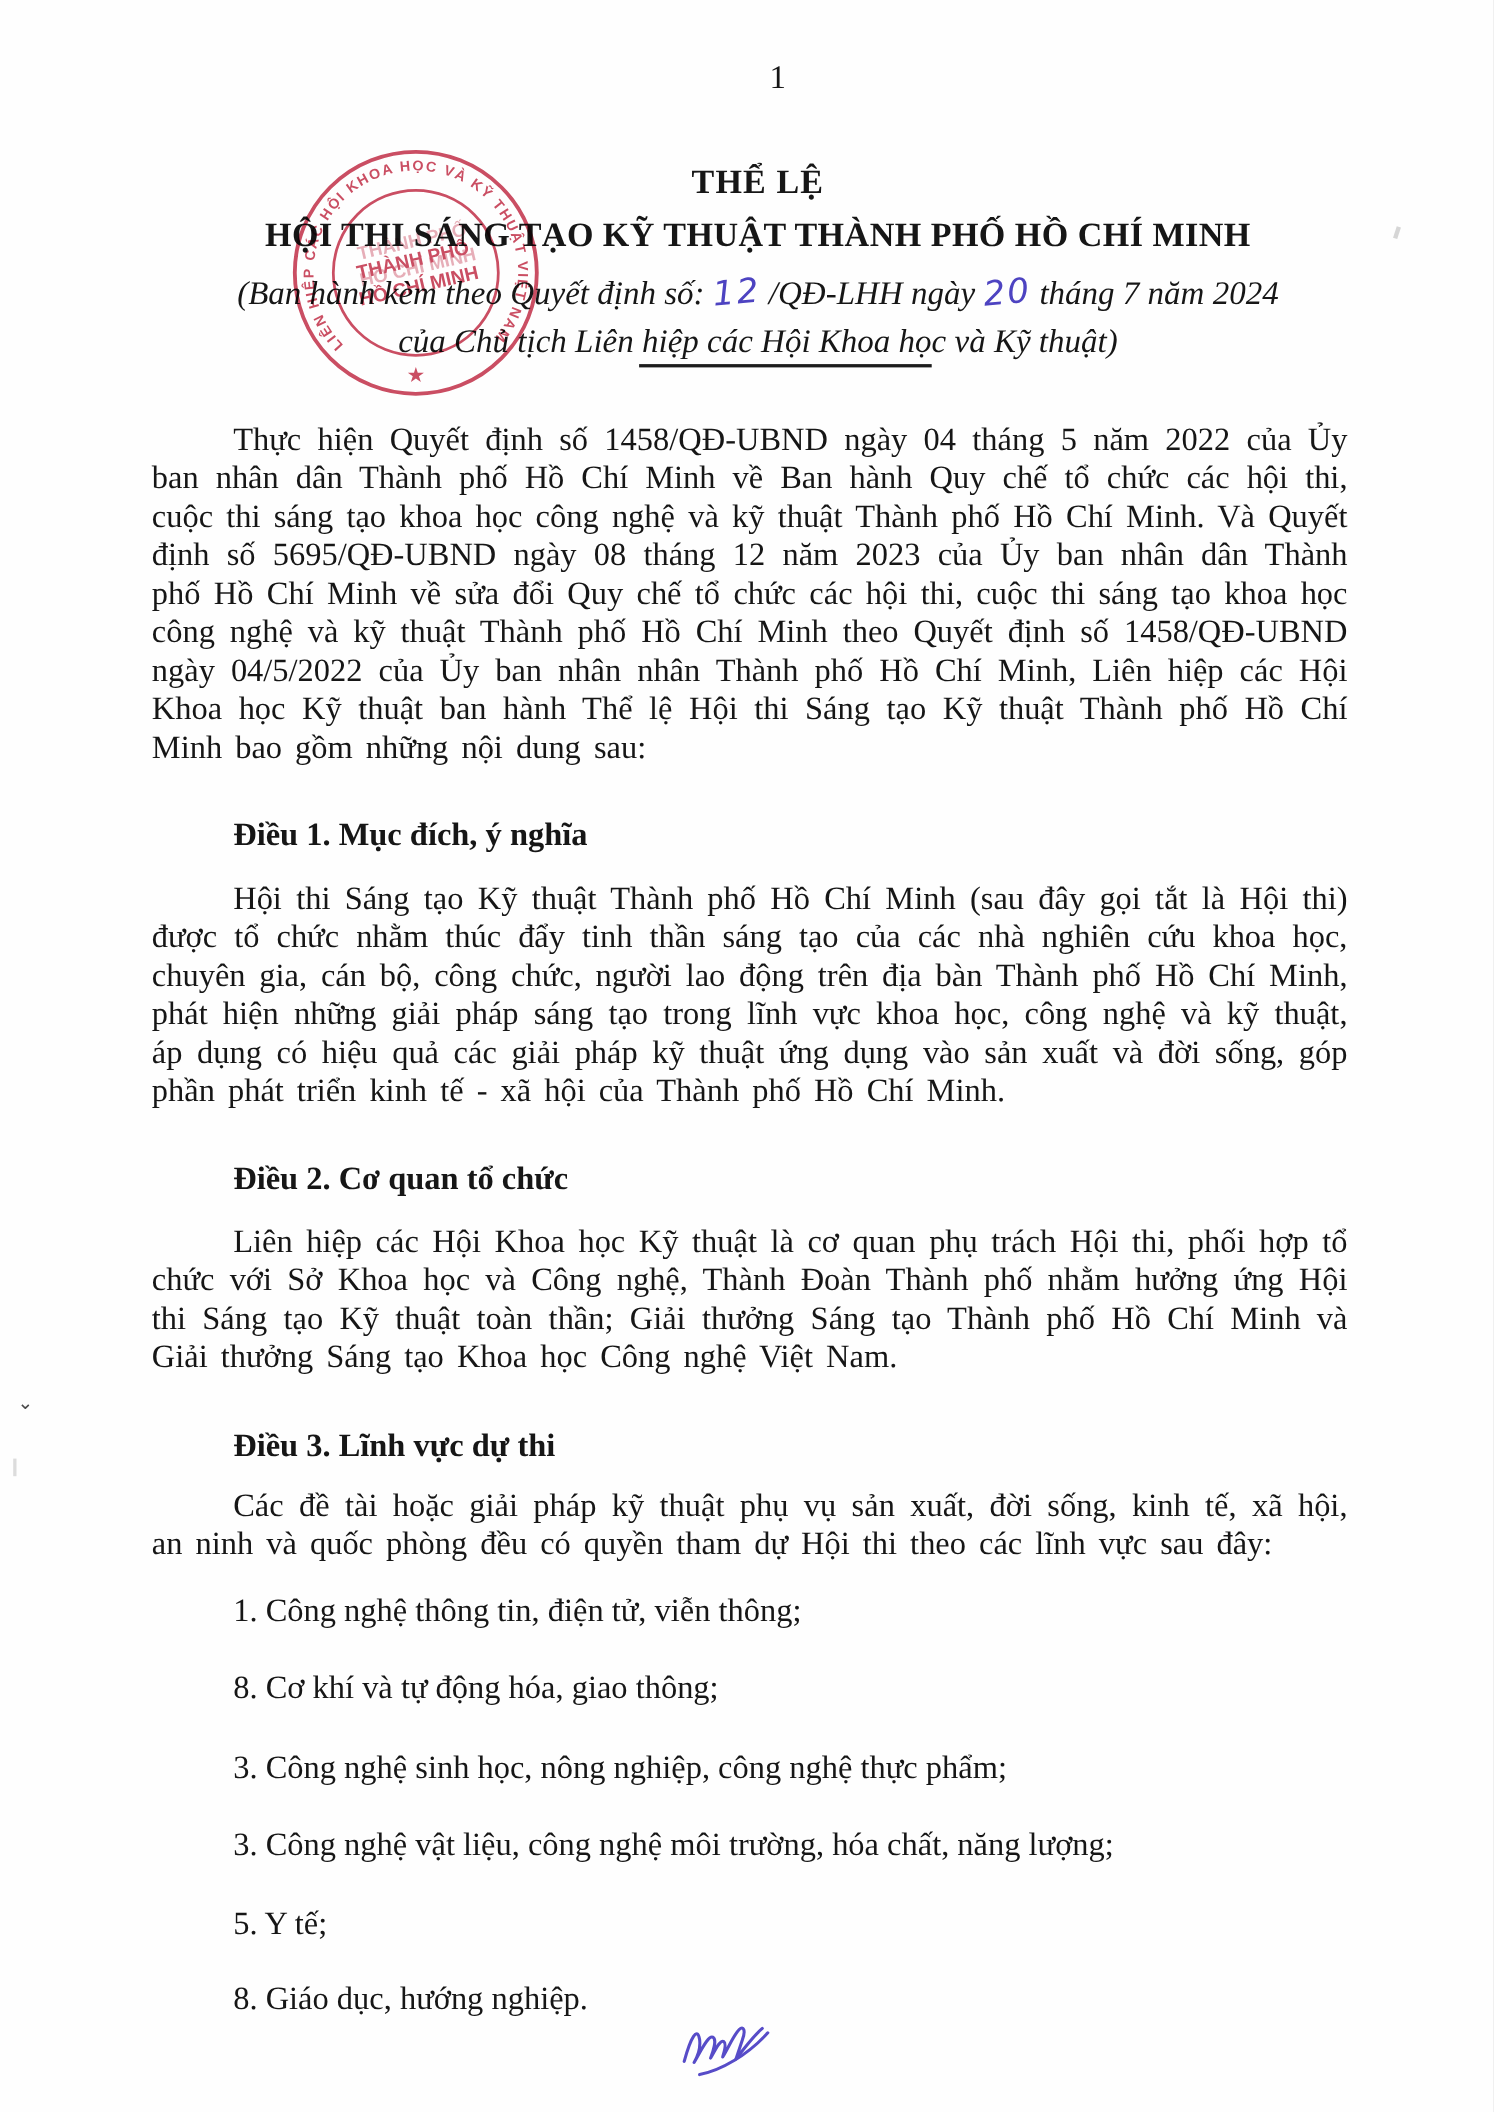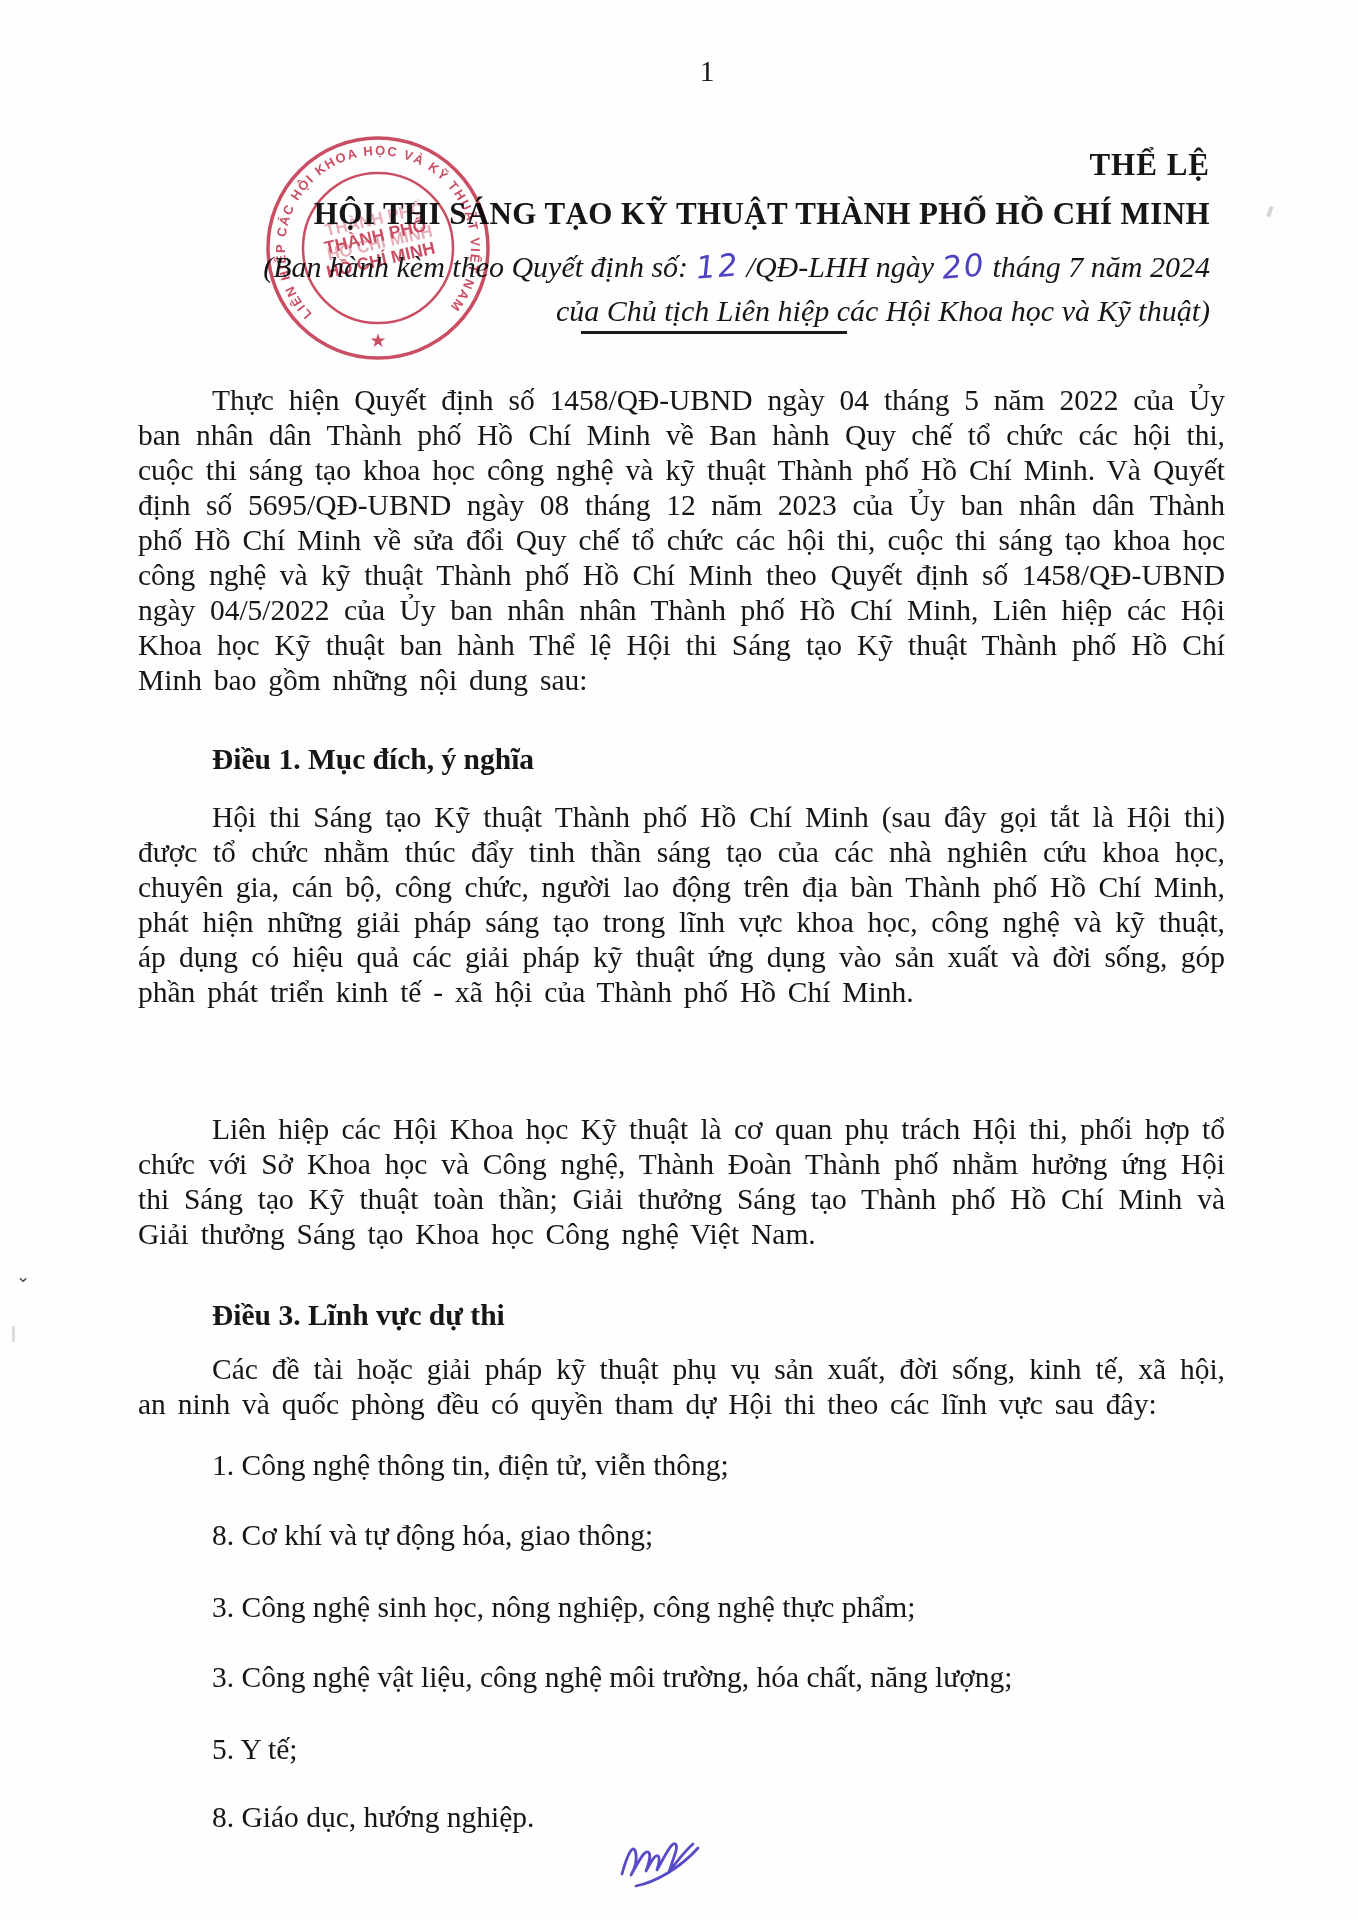--- a/index.html
+++ b/index.html
@@ -11,22 +11,22 @@
     font-family:"Liberation Serif","DejaVu Serif",serif;
     color:#161616;
     overflow:hidden;
   }
   .pagenum{
     position:absolute;top:54px;left:0;width:100%;
     text-align:center;font-size:30px;
     padding-left:56px;box-sizing:border-box;
   }
   .header{
-    position:absolute;top:144px;left:122px;width:1088px;
-    text-align:right;
+    position:absolute;top:144px;left:145px;width:1088px;
+    text-align:center;
   }
   .doc-type{font-size:31px;font-weight:bold;letter-spacing:1px;line-height:42px;}
   .main-title{font-size:31px;font-weight:bold;letter-spacing:.4px;line-height:44px;margin-top:6px;}
   .issuance{font-style:italic;font-size:30px;line-height:44px;margin-top:8px;}
   .issuance .hand{
     font-family:"DejaVu Sans",sans-serif;
     font-style:italic;font-weight:500;
     color:#4d43c1;font-size:31px;
     display:inline-block;transform:rotate(-5deg);
     letter-spacing:2px;
@@ -114,20 +114,21 @@
       <text x="122" y="116" font-size="17.5">THÀNH PHỐ</text>
       <text x="122" y="140" font-size="17.5">HỒ CHÍ MINH</text>
     </g>
   </svg>
 
   <div class="flow para" style="top:383px;">Thực hiện Quyết định số 1458/QĐ-UBND ngày 04 tháng 5 năm 2022 của Ủy ban nhân dân Thành phố Hồ Chí Minh về Ban hành Quy chế tổ chức các hội thi, cuộc thi sáng tạo khoa học công nghệ và kỹ thuật Thành phố Hồ Chí Minh. Và Quyết định số 5695/QĐ-UBND ngày 08 tháng 12 năm 2023 của Ủy ban nhân dân Thành phố Hồ Chí Minh về sửa đổi Quy chế tổ chức các hội thi, cuộc thi sáng tạo khoa học công nghệ và kỹ thuật Thành phố Hồ Chí Minh theo Quyết định số 1458/QĐ-UBND ngày 04/5/2022 của Ủy ban nhân nhân Thành phố Hồ Chí Minh, Liên hiệp các Hội Khoa học Kỹ thuật ban hành Thể lệ Hội thi Sáng tạo Kỹ thuật Thành phố Hồ Chí Minh bao gồm những nội dung sau:</div>
 
   <div class="heading" style="top:742px;">Điều 1. Mục đích, ý nghĩa</div>
   <div class="flow para" style="top:800px;">Hội thi Sáng tạo Kỹ thuật Thành phố Hồ Chí Minh (sau đây gọi tắt là Hội thi) được tổ chức nhằm thúc đẩy tinh thần sáng tạo của các nhà nghiên cứu khoa học, chuyên gia, cán bộ, công chức, người lao động trên địa bàn Thành phố Hồ Chí Minh, phát hiện những giải pháp sáng tạo trong lĩnh vực khoa học, công nghệ và kỹ thuật, áp dụng có hiệu quả các giải pháp kỹ thuật ứng dụng vào sản xuất và đời sống, góp phần phát triển kinh tế - xã hội của Thành phố Hồ Chí Minh.</div>
 
+  <div class="heading" style="top:1055px;">Điều 2. Cơ quan tổ chức</div>
   <div class="flow para" style="top:1112px;">Liên hiệp các Hội Khoa học Kỹ thuật là cơ quan phụ trách Hội thi, phối hợp tổ chức với Sở Khoa học và Công nghệ, Thành Đoàn Thành phố nhằm hưởng ứng Hội thi Sáng tạo Kỹ thuật toàn thần; Giải thưởng Sáng tạo Thành phố Hồ Chí Minh và Giải thưởng Sáng tạo Khoa học Công nghệ Việt Nam.</div>
 
   <div class="heading" style="top:1298px;">Điều 3. Lĩnh vực dự thi</div>
   <div class="flow para" style="top:1352px;">Các đề tài hoặc giải pháp kỹ thuật phụ vụ sản xuất, đời sống, kinh tế, xã hội, an ninh và quốc phòng đều có quyền tham dự Hội thi theo các lĩnh vực sau đây:</div>
 
   <div class="item" style="top:1448px;">1. Công nghệ thông tin, điện tử, viễn thông;</div>
   <div class="item" style="top:1518px;">8. Cơ khí và tự động hóa, giao thông;</div>
   <div class="item" style="top:1590px;">3. Công nghệ sinh học, nông nghiệp, công nghệ thực phẩm;</div>
   <div class="item" style="top:1660px;">3. Công nghệ vật liệu, công nghệ môi trường, hóa chất, năng lượng;</div>
   <div class="item" style="top:1732px;">5. Y tế;</div>

